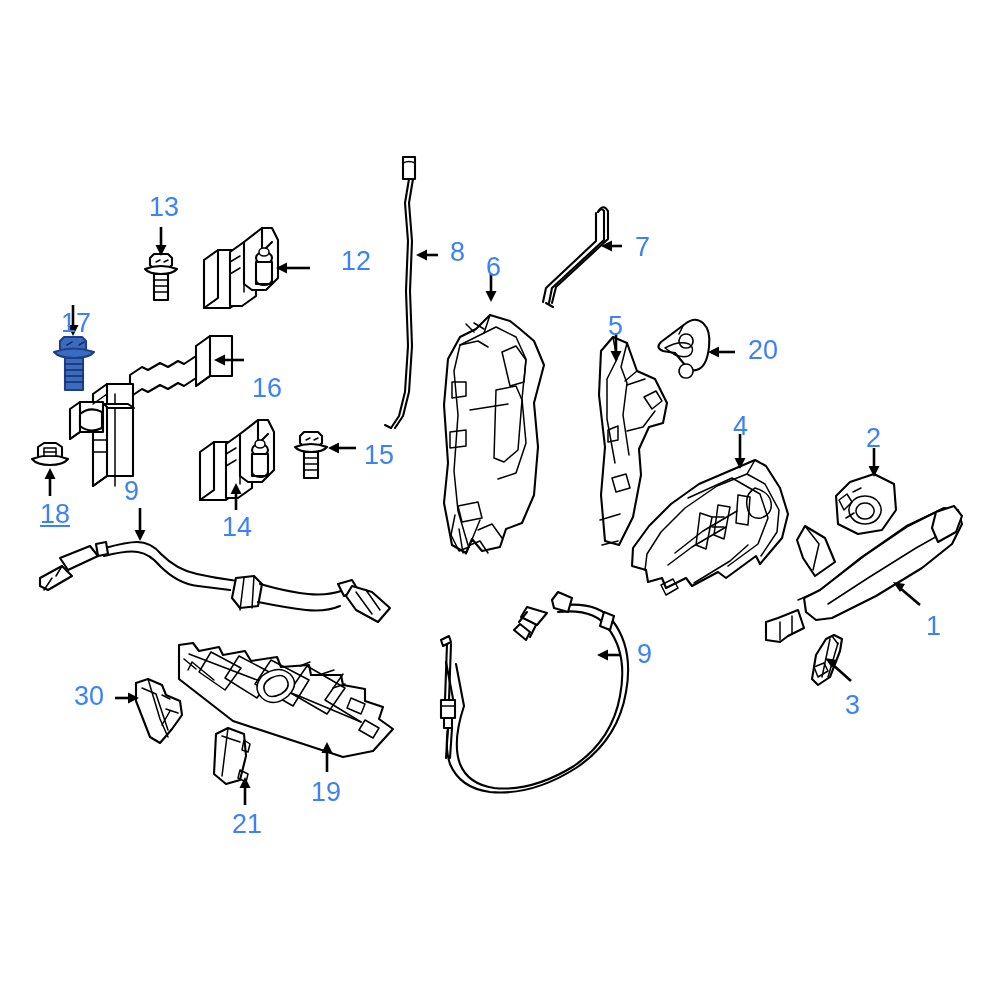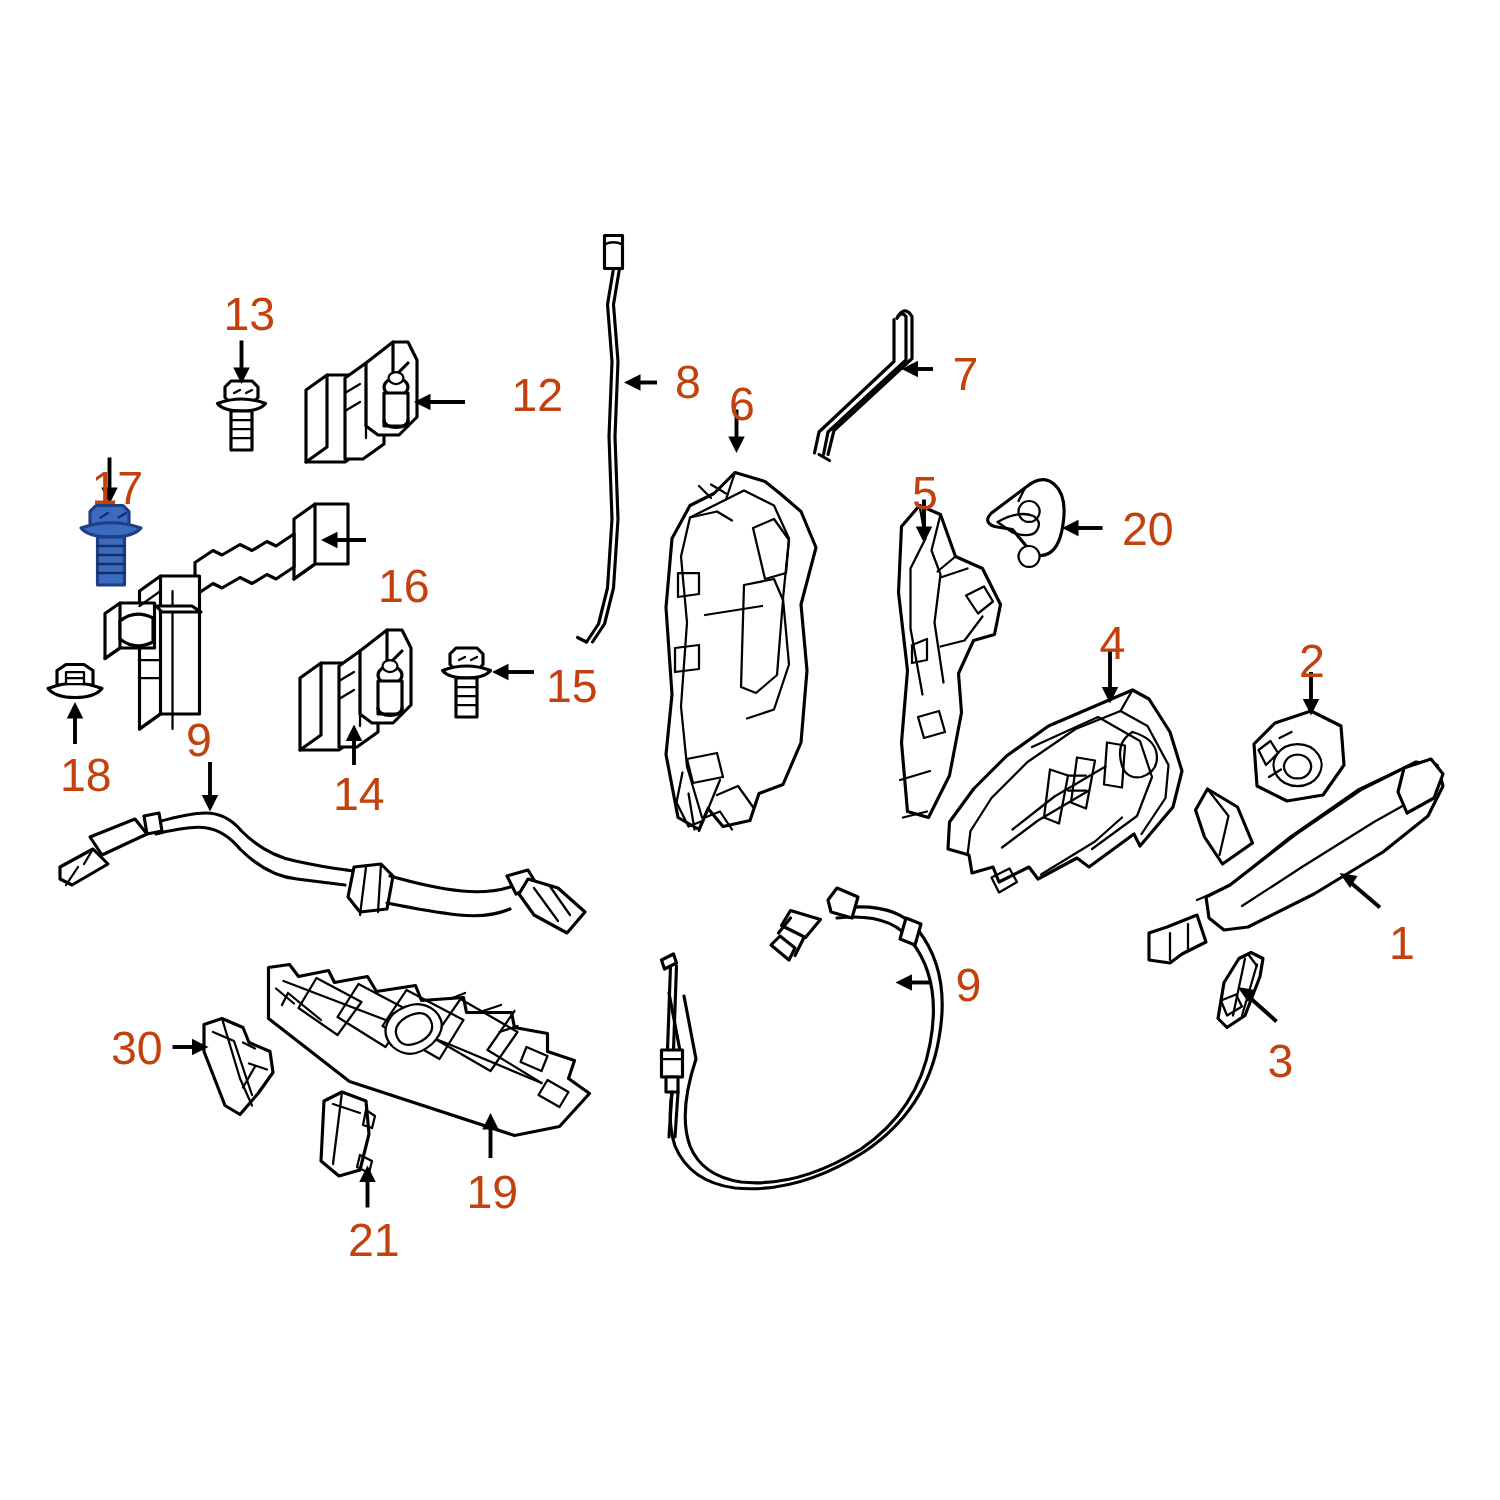--- a/index.html
+++ b/index.html
@@ -18,23 +18,23 @@
   #parts-svg {
     position: absolute;
     left: 0;
     top: 0;
     width: 1000px;
     height: 1000px;
   }
   .callout-label {
     position: absolute;
     font-family: "Liberation Sans", sans-serif;
-    font-size: 31px;
+    font-size: 27px;
     font-weight: 400;
-    color: #c2410c;
+    color: #3b82f6;
     line-height: 1;
     white-space: nowrap;
     letter-spacing: 0px;
   }
   
   .ln  { fill: none; stroke: #000000; stroke-width: 2.1; stroke-linejoin: round; stroke-linecap: round; }
   .ln-thin { fill: none; stroke: #000000; stroke-width: 1.5; stroke-linejoin: round; stroke-linecap: round; }
   .fillw { fill: #ffffff; stroke: #000000; stroke-width: 2.1; stroke-linejoin: round; stroke-linecap: round; }
   .fillw-thin { fill: #ffffff; stroke: #000000; stroke-width: 1.5; stroke-linejoin: round; stroke-linecap: round; }
   .arrow { fill: #000000; stroke: none; }
@@ -403,18 +403,18 @@
   <div class="callout-label" style="left:450px; top:239px;">8</div>
   <div class="callout-label" style="left:637px; top:641px;">9</div>
   <div class="callout-label" style="left:124px; top:478px;">9</div>
   <div class="callout-label" style="left:748px; top:337px;">20</div>
   <div class="callout-label" style="left:318px; top:248px;margin-left:23px;">12</div>
   <div class="callout-label" style="left:149px; top:194px;">13</div>
   <div class="callout-label" style="left:222px; top:514px;">14</div>
   <div class="callout-label" style="left:364px; top:431px;margin-top:11px;">15</div>
   <div class="callout-label" style="left:252px; top:343px;margin-top:32px;">16</div>
   <div class="callout-label" style="left:61px;  top:272px;margin-top:38px;">17</div>
-  <div class="callout-label" style="left:40px;  top:501px;">18</div>
+  <div class="callout-label" style="left:40px;  top:501px;text-decoration:underline;">18</div>
   <div class="callout-label" style="left:311px; top:779px;text-align:right;">19</div>
   <div class="callout-label" style="left:74px;  top:683px;">30</div>
   <div class="callout-label" style="left:232px; top:811px;">21</div>
 
 </div>
 
 </body></html>

